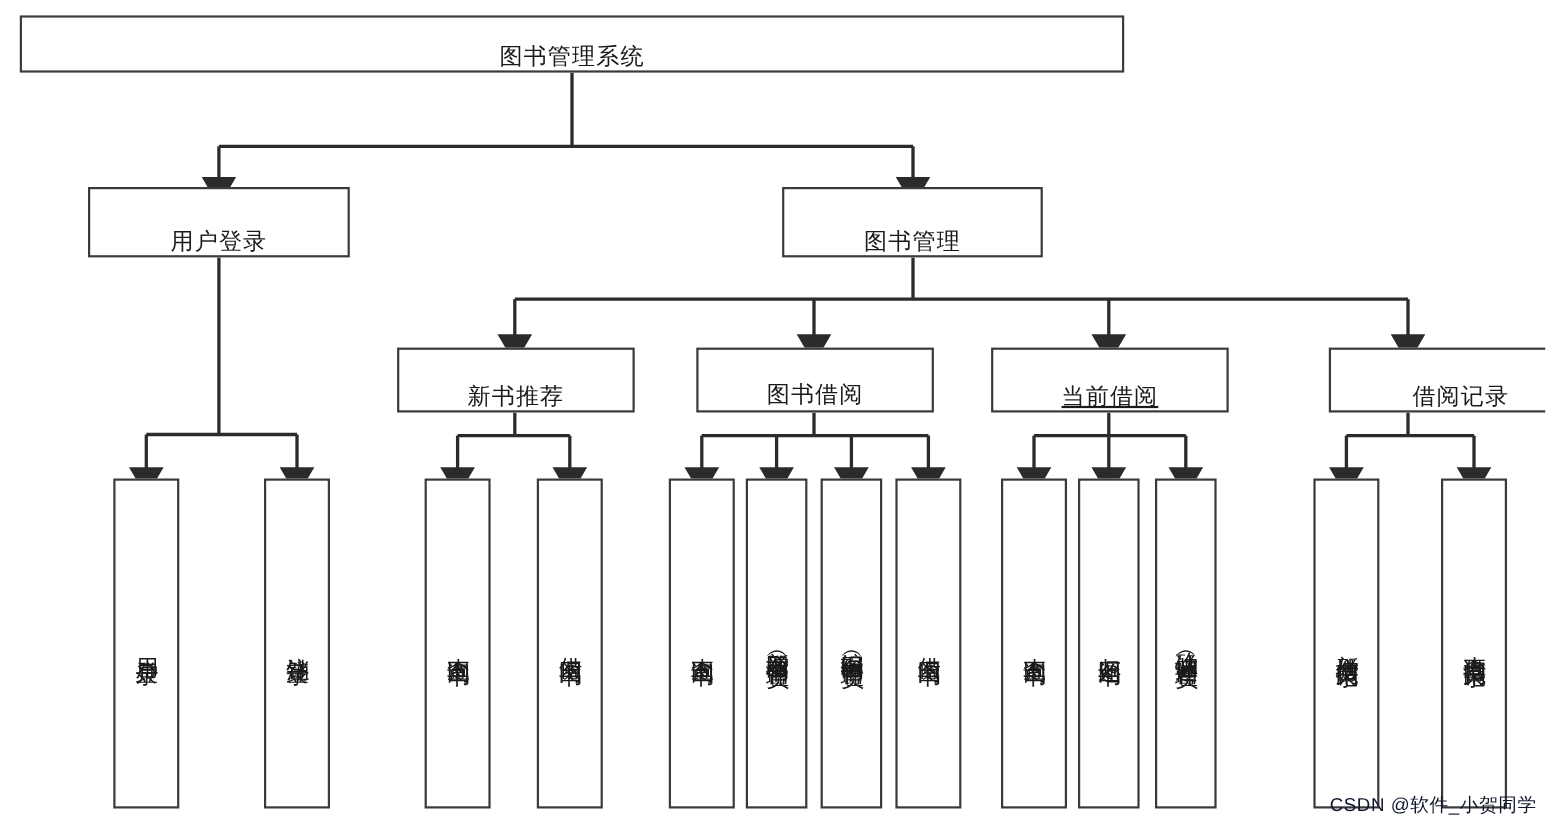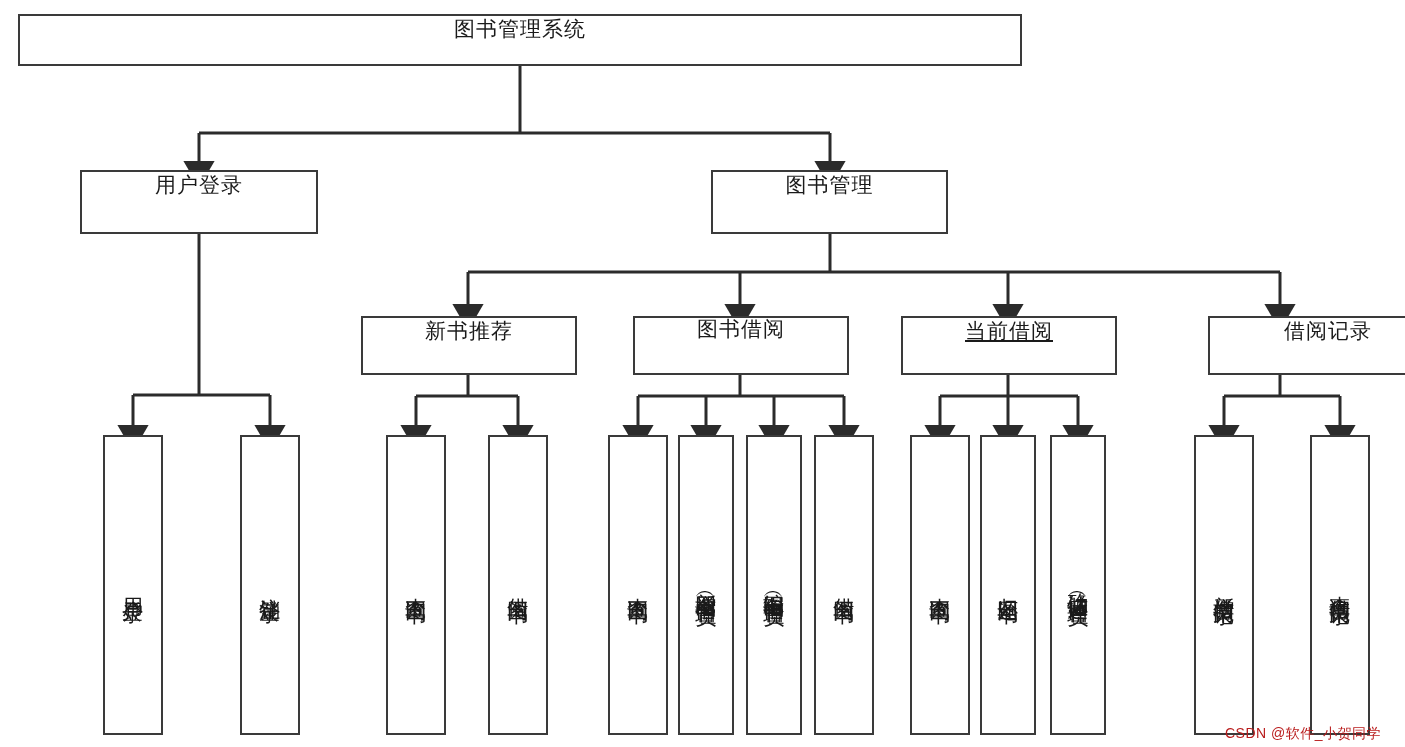--- a/index.html
+++ b/index.html
@@ -24,21 +24,21 @@
     width: 1405px;
     height: 747px;
     pointer-events: none;
   }
   .node {
     position: absolute;
     box-sizing: border-box;
     border: 2.5px solid #3a3a3a;
     background: #ffffff;
     display: flex;
-    align-items: flex-start;
+    align-items: flex-end;
     justify-content: center;
     color: #1a1a1a;
     z-index: 2;
   }
   .node.h {
     font-size: 21px;
     line-height: 1.2;
     letter-spacing: 1px;
     white-space: nowrap;
   }
@@ -56,24 +56,24 @@
     justify-content: center;
     white-space: normal;
   }
   .node.v .vlabel {
     writing-mode: vertical-rl;
     text-orientation: upright;
     display: block;
   }
   .watermark {
     position: absolute;
-    right: 24px;
+    right: 8px;
     bottom: 4px;
-    font-size: 14px;
-    color: #b91c1c;
+    font-size: 17px;
+    color: #0f172a;
     letter-spacing: 0.5px;
     z-index: 3;
     white-space: nowrap;
   }
 </style>
 </head>
 <body>
 
 <div id="canvas">
 

